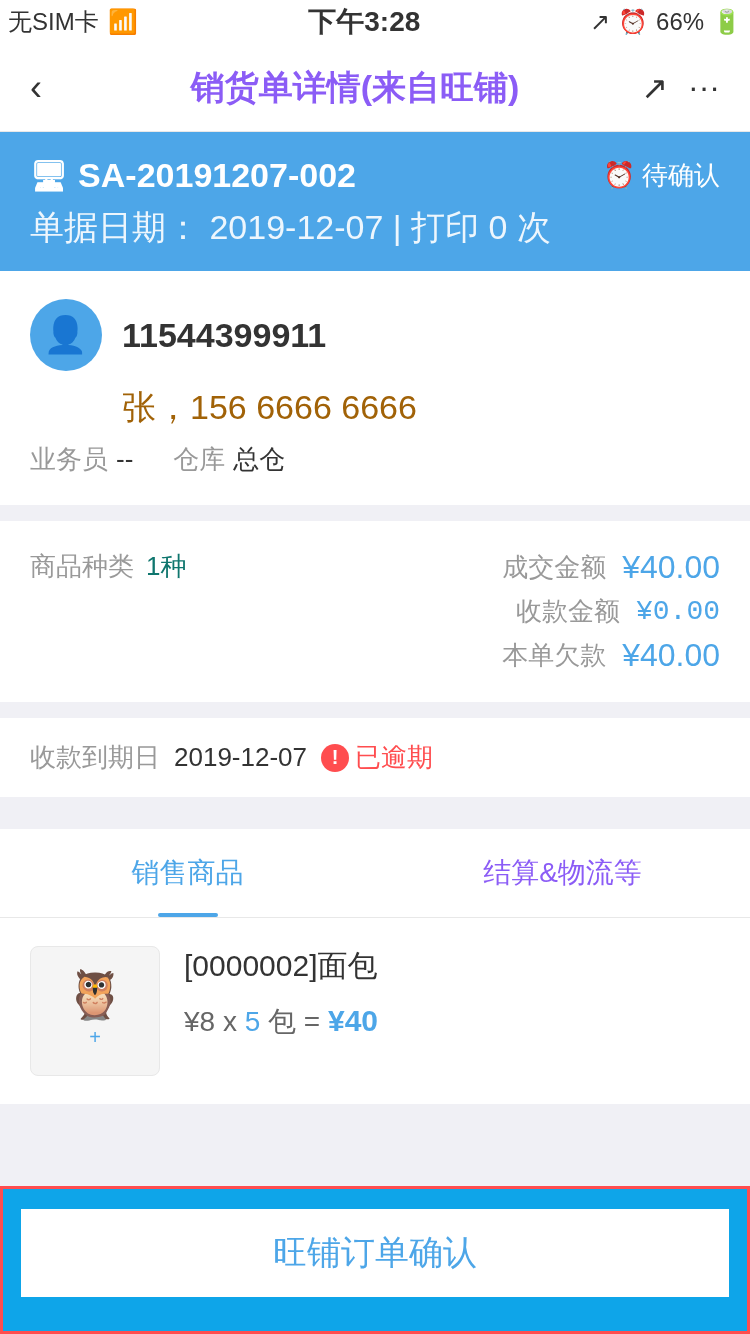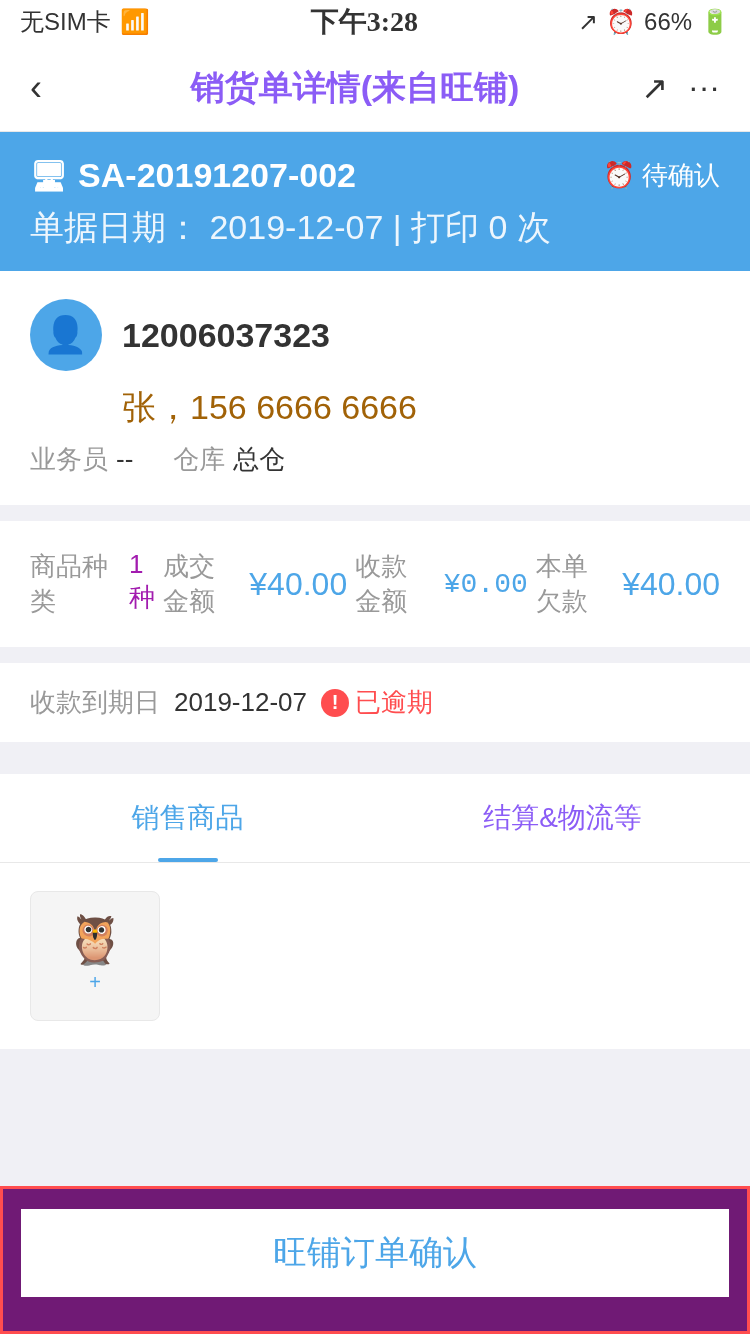--- a/index.html
+++ b/index.html
@@ -13,27 +13,27 @@
       color: #333;
     }
 
     
     .status-bar {
       height: 44px;
       background: #fff;
       display: flex;
       align-items: center;
       justify-content: space-between;
-      padding: 0 20px;
+      padding: 0 8px;
       font-size: 24px;
       font-weight: 500;
       gap: 20px;
     }
     .status-left { display: flex; align-items: center; gap: 10px; }
-    .status-center { font-size: 28px; font-weight: 600; font-family: Liberation Serif, serif; }
+    .status-center { font-size: 28px; font-weight: 600; }
     .status-right { display: flex; align-items: center; gap: 8px; font-size: 24px; }
 
     
     .nav-bar {
       height: 88px;
       background: #fff;
       display: flex;
       align-items: center;
       justify-content: space-between;
       padding: 0 30px;
@@ -161,30 +161,30 @@
       background: #fff;
       padding: 28px 30px;
     }
     .summary-row {
       display: flex;
       justify-content: space-between;
       align-items: flex-start;
     }
     .summary-left {
       display: flex;
-      align-items: flex-start;
+      align-items: flex-end;
       gap: 12px;
       font-size: 26px;
       color: #666;
     }
     .summary-left-label { color: #999; }
-    .summary-left-value { color: #a21caf; }
+    .summary-left-value { color: #0f766e; }
     .summary-right {
       display: flex;
-      flex-direction: row;
+      flex-direction: column;
       align-items: flex-end;
       gap: 8px;
     }
     .summary-right-row {
       display: flex;
       align-items: center;
       gap: 16px;
       font-size: 26px;
     }
     .summary-right-label { color: #999; }
@@ -317,21 +317,21 @@
       height: 200px;
       background: #f0f0f5;
     }
 
     
     .confirm-btn-container {
       position: fixed;
       bottom: 0;
       left: 0;
       width: 750px;
-      background: #701a75;
+      background: #0ea5e9;
       padding: 20px 18px 34px;
       border: 3px solid #ff4d4f;
     }
     .confirm-btn {
       width: 100%;
       height: 88px;
       background: #fff;
       border: none;
       color: #4da6e8;
       font-size: 34px;
@@ -384,21 +384,21 @@
     <span>2019-12-07</span>
     <span>| 打印 0 次</span>
   </div>
 </div>
 
 <div class="customer-section">
   <div class="customer-top">
     <div class="avatar">
       <span>👤</span>
     </div>
-    <div class="customer-phone">12006037323</div>
+    <div class="customer-phone">11544399911</div>
   </div>
   <div class="customer-detail">张，156 6666 6666</div>
   <div class="customer-meta">
     <div class="meta-item">
       <span class="meta-label">业务员</span>
       <span class="meta-value">--</span>
     </div>
     <div class="meta-item">
       <span class="meta-label">仓库</span>
       <span class="meta-value">总仓</span>
@@ -456,19 +456,30 @@
   </div>
 </div>
 
 <div class="product-section">
   <div class="product-thumb">
     <div class="product-thumb-inner">
       <span class="product-owl">🦉</span>
       <span class="product-plus">+</span>
     </div>
   </div>
+  <div class="product-info">
+    <div class="product-name">[0000002]面包</div>
+    <div class="product-price">
+      <span>¥8</span>
+      <span> x </span>
+      <span class="price-qty">5</span>
+      <span>包</span>
+      <span> = </span>
+      <span class="price-total">¥40</span>
+    </div>
+  </div>
 </div>
 
 <div class="bottom-space"></div>
 
 <div class="confirm-btn-container">
   <button class="confirm-btn">旺铺订单确认</button>
 </div>
 
 </body></html>

